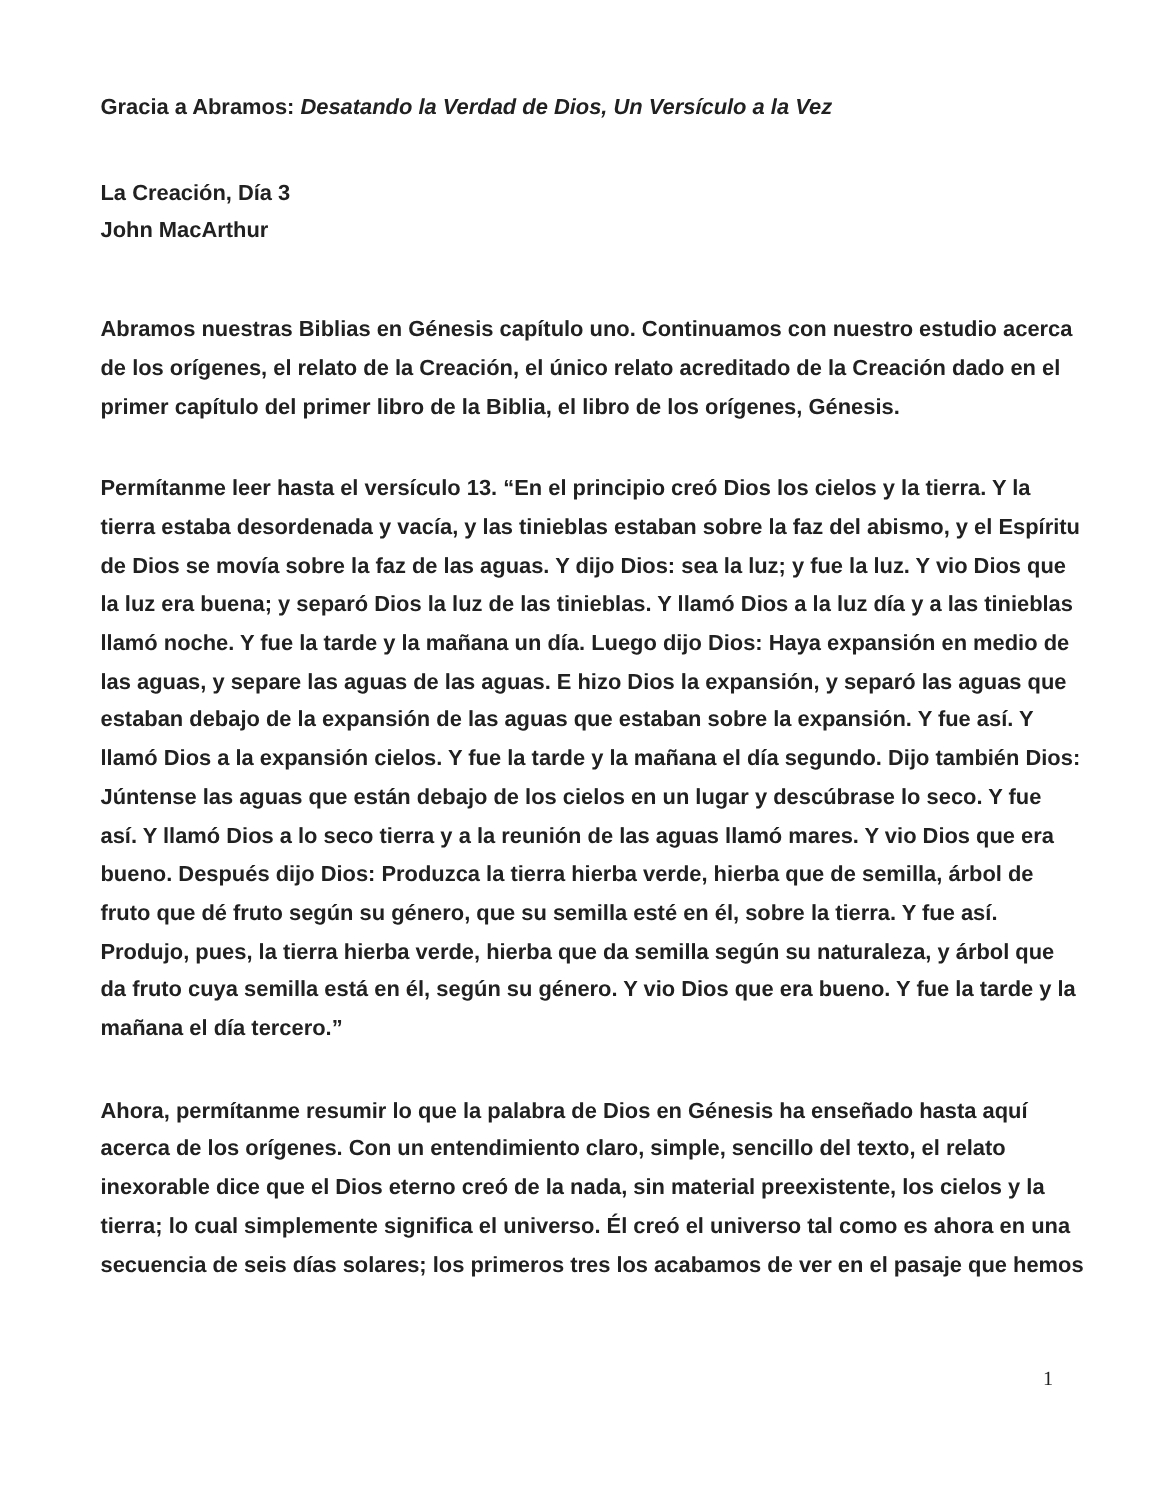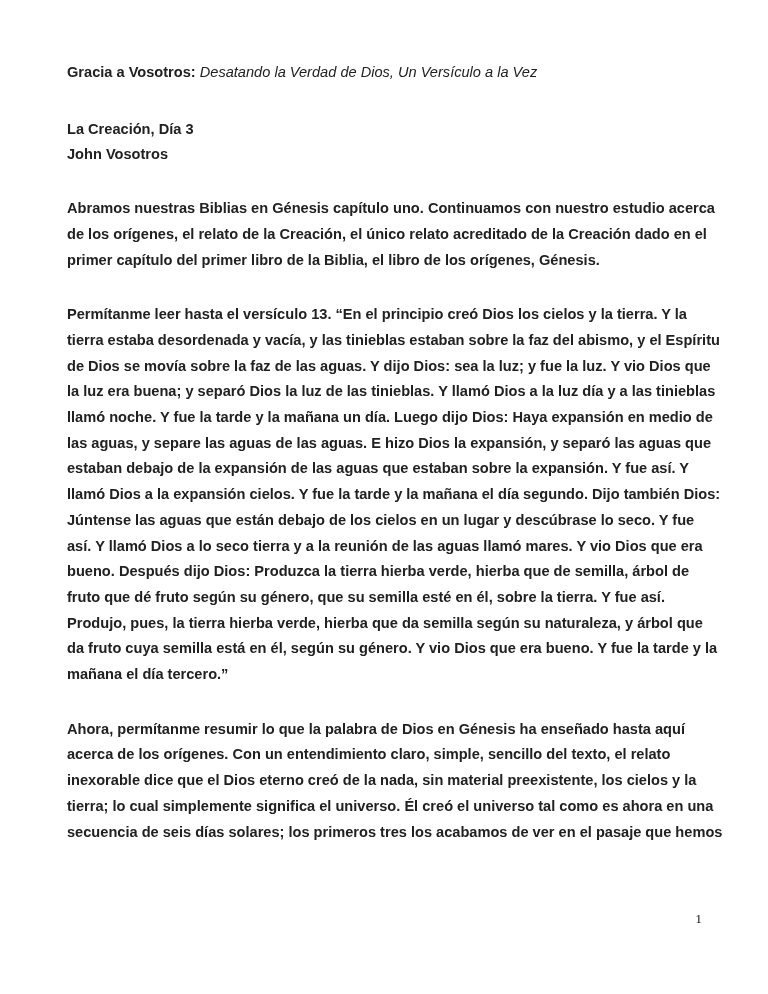--- a/index.html
+++ b/index.html
@@ -11,22 +11,22 @@
     box-sizing: border-box;
     padding: 60px 67px 0 67px;
     font-family: "Liberation Sans", sans-serif;
     font-size: 14.6px;
     line-height: 25.7px;
     color: #212121;
     overflow: hidden;
   }
   .doc-title { margin: 0 0 31px 0; }
   .doc-title .bold { font-weight: 700; }
-  .doc-title .italic { font-style: italic; }
-  .meta { margin: 0 0 28px 0; }
+  .doc-title .italic { font-style: italic; font-weight: bold; }
+  .meta { margin: 0 0 40px 0; }
   .meta p { margin: 0; }
   .bold { font-weight: 700; }
   .para {
     margin: 0 0 29px 0;
     white-space: pre;        
     font-weight: bold;
   }
   .para:last-of-type { margin-bottom: 12px; }
   .page-number {
     position: absolute;
@@ -36,25 +36,25 @@
     font-size: 13.5px;
     line-height: normal;
     color: #212121;
   }
 </style>
 </head>
 <body>
 
 <div class="page">
 
-  <p class="doc-title"><span class="bold">Gracia a Vosotros: </span><span class="italic">Desatando la Verdad de Dios, Un Versículo a la Vez</span></p>
+  <p class="doc-title"><span class="bold">Gracia a Abramos: </span><span class="italic">Desatando la Verdad de Dios, Un Versículo a la Vez</span></p>
 
   <div class="meta">
     <p class="bold">La Creación, Día 3</p>
-    <p class="bold">John Vosotros</p>
+    <p class="bold">John MacArthur</p>
   </div>
 
   <p class="para">Abramos nuestras Biblias en Génesis capítulo uno. Continuamos con nuestro estudio acerca
 de los orígenes, el relato de la Creación, el único relato acreditado de la Creación dado en el
 primer capítulo del primer libro de la Biblia, el libro de los orígenes, Génesis.</p>
 
   <p class="para">Permítanme leer hasta el versículo 13. “En el principio creó Dios los cielos y la tierra. Y la
 tierra estaba desordenada y vacía, y las tinieblas estaban sobre la faz del abismo, y el Espíritu
 de Dios se movía sobre la faz de las aguas. Y dijo Dios: sea la luz; y fue la luz. Y vio Dios que
 la luz era buena; y separó Dios la luz de las tinieblas. Y llamó Dios a la luz día y a las tinieblas

